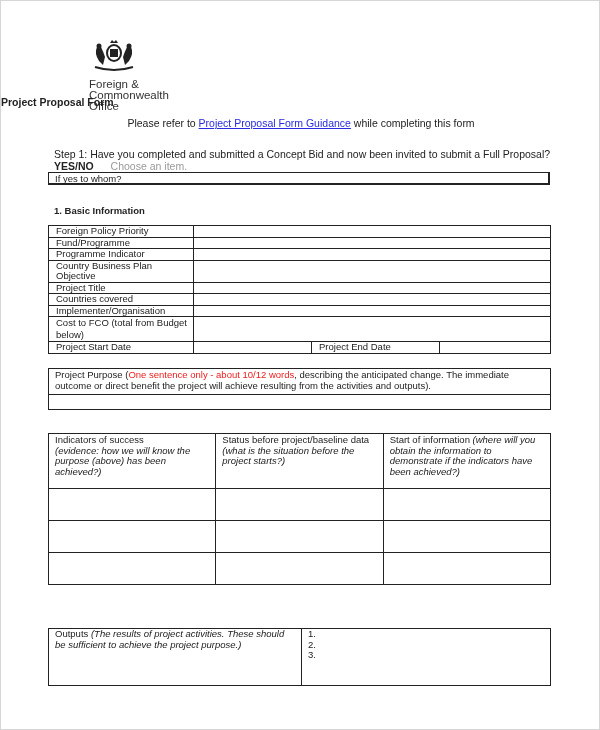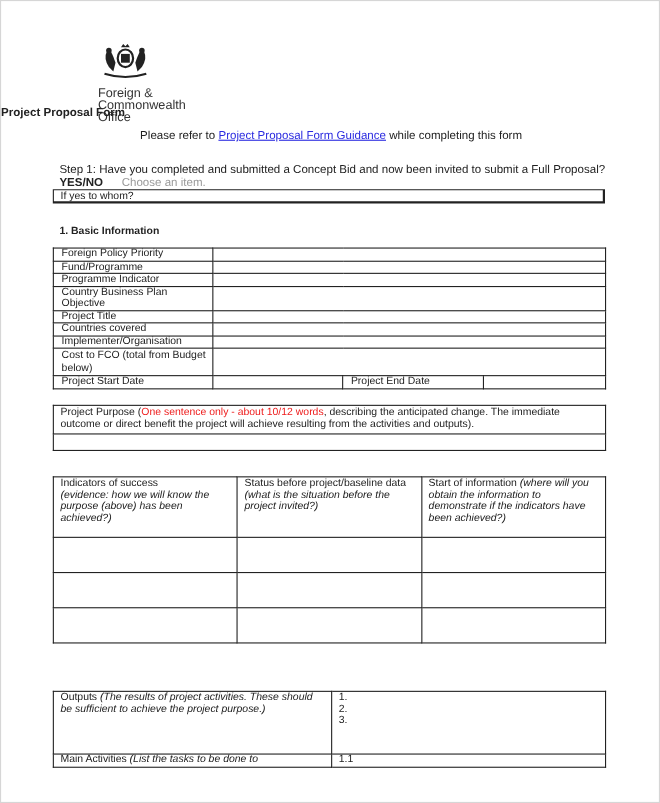--- a/index.html
+++ b/index.html
@@ -128,21 +128,21 @@
     <tr>
           <td style="height:13px"></td>
         </tr>
   </tbody>
     </table>
 
   <table class="abs ind">
     <tbody>
         <tr style="height:55px">
       <td><span>Indicators of success</span><br><i>(evidence: how we will know the purpose (above) has been achieved?)</i></td>
-      <td><span>Status before project/baseline data</span> <i>(what is the situation before the project invited?)</i></td>
+      <td><span>Status before project/baseline data</span> <i>(what is the situation before the project starts?)</i></td>
       <td><span>Start of information</span> <i>(where will you obtain the information to demonstrate if the indicators have been achieved?)</i></td>
     </tr>
     <tr style="height:32px">
           <td></td>
           <td></td>
           <td></td>
         </tr>
     <tr style="height:32px">
           <td></td>
           <td></td>
@@ -159,20 +159,16 @@
   <table class="abs outs">
     <tbody>
         <tr style="height:57px">
       <td style="width:240px"><span>Outputs</span> <i>(The results of project activities. These should be sufficient to achieve the project purpose.)</i></td>
       <td>
         <div>1.</div>
         <div>2.</div>
         <div>3.</div>
       </td>
     </tr>
-    <tr>
-      <td><span>Main Activities</span> <i>(List the tasks to be done to</i></td>
-      <td>1.1</td>
-    </tr>
   </tbody>
     </table>
 
 </div>
 
 </body></html>

